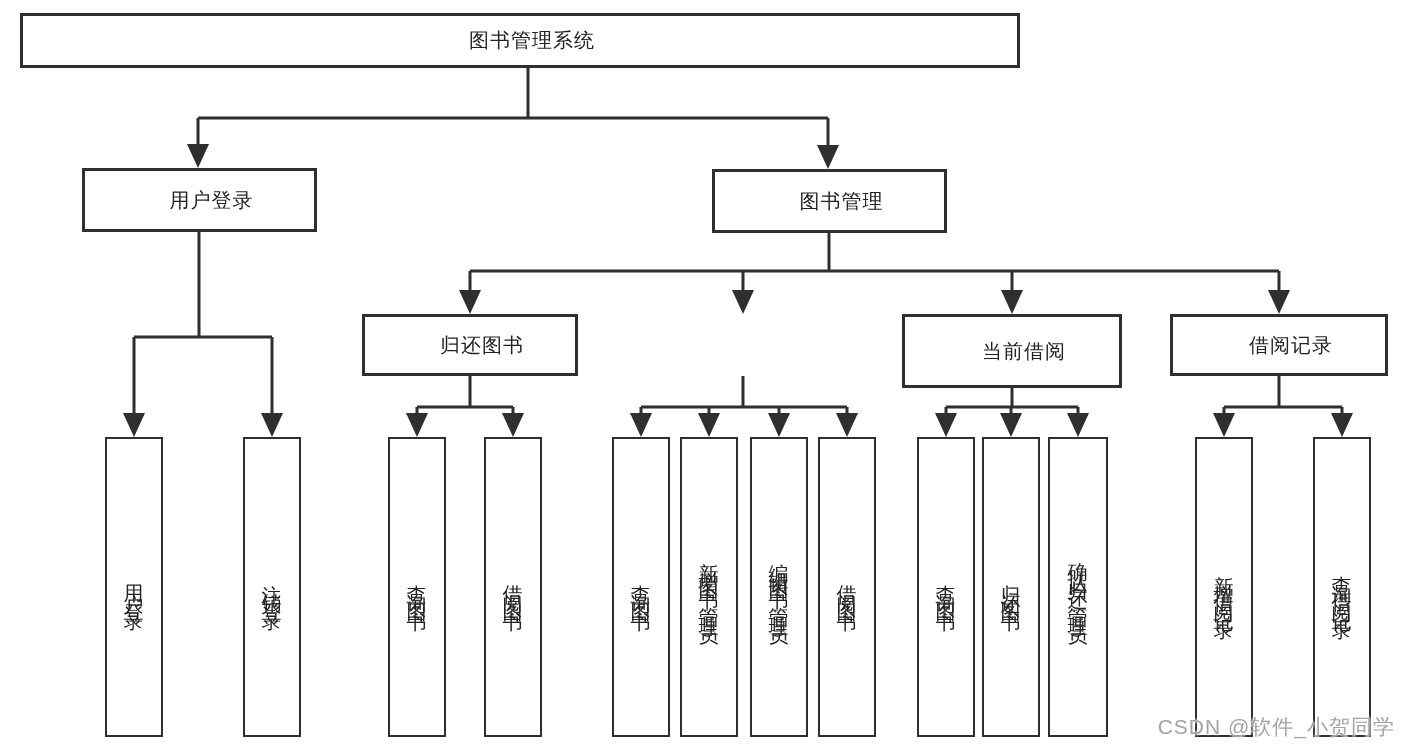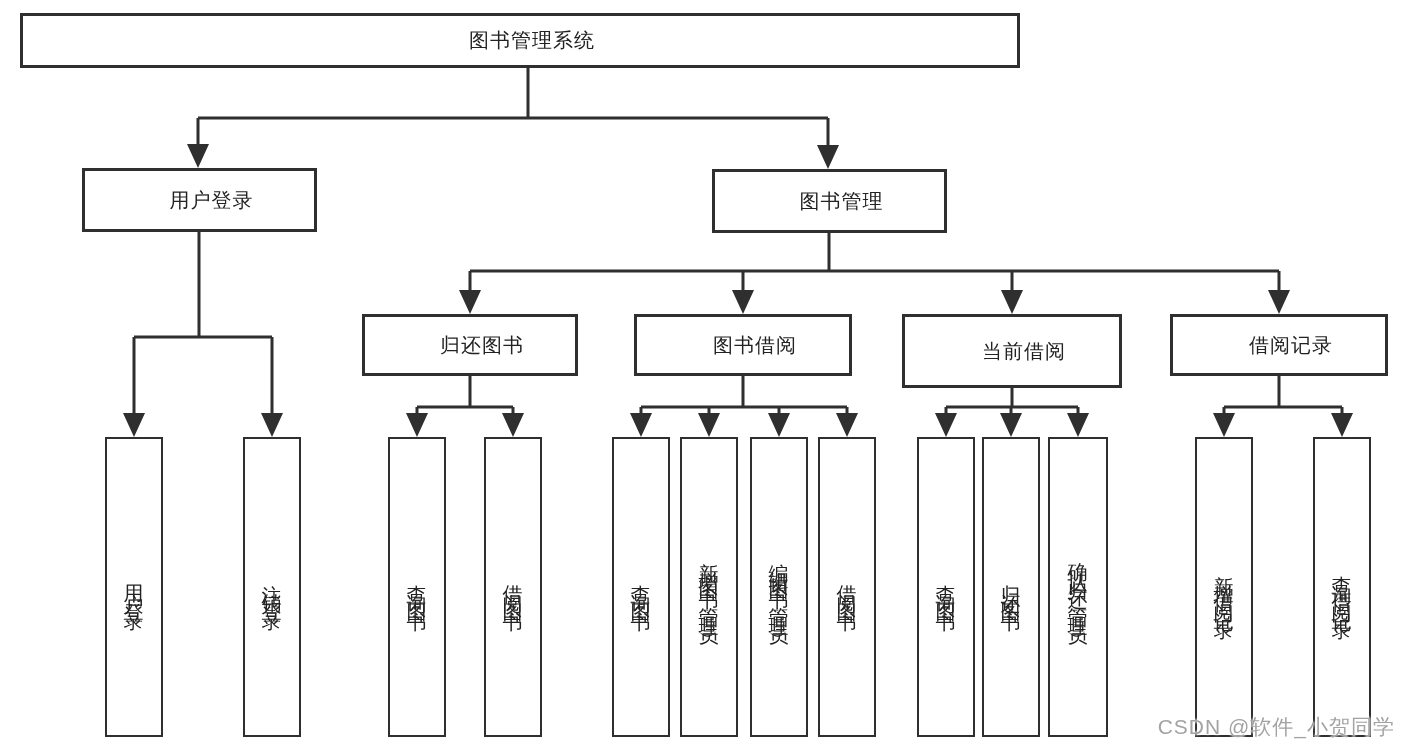--- a/index.html
+++ b/index.html
@@ -126,21 +126,20 @@
       M1213 413 H1235 L1224 437 Z
       M1331 413 H1353 L1342 437 Z"></path>
   </svg>
 
   <div class="node" style="left:20px; top:13px; width:1000px; height:55px;">图书管理系统</div>
 
   <div class="node" style="left:82px; top:168px; width:235px; height:64px;">用户登录</div>
   <div class="node" style="left:712px; top:169px; width:235px; height:64px;">图书管理</div>
 
   <div class="node" style="left:362px; top:314px; width:216px; height:62px;">归还图书</div>
-  <div class="node" style="left:634px; top:314px; width:218px; height:62px;">图书借阅</div>
   <div class="node" style="left:902px; top:314px; width:220px; height:74px;">当前借阅</div>
   <div class="node" style="left:1170px; top:314px; width:218px; height:62px;font-family:Liberation Mono, monospace;">借阅记录</div>
 
   <div class="leaf" style="left:105px;">
     <span class="vlabel">用户登录</span>
   </div>
   <div class="leaf" style="left:243px;">
     <span class="vlabel">注销登录</span>
   </div>
 

